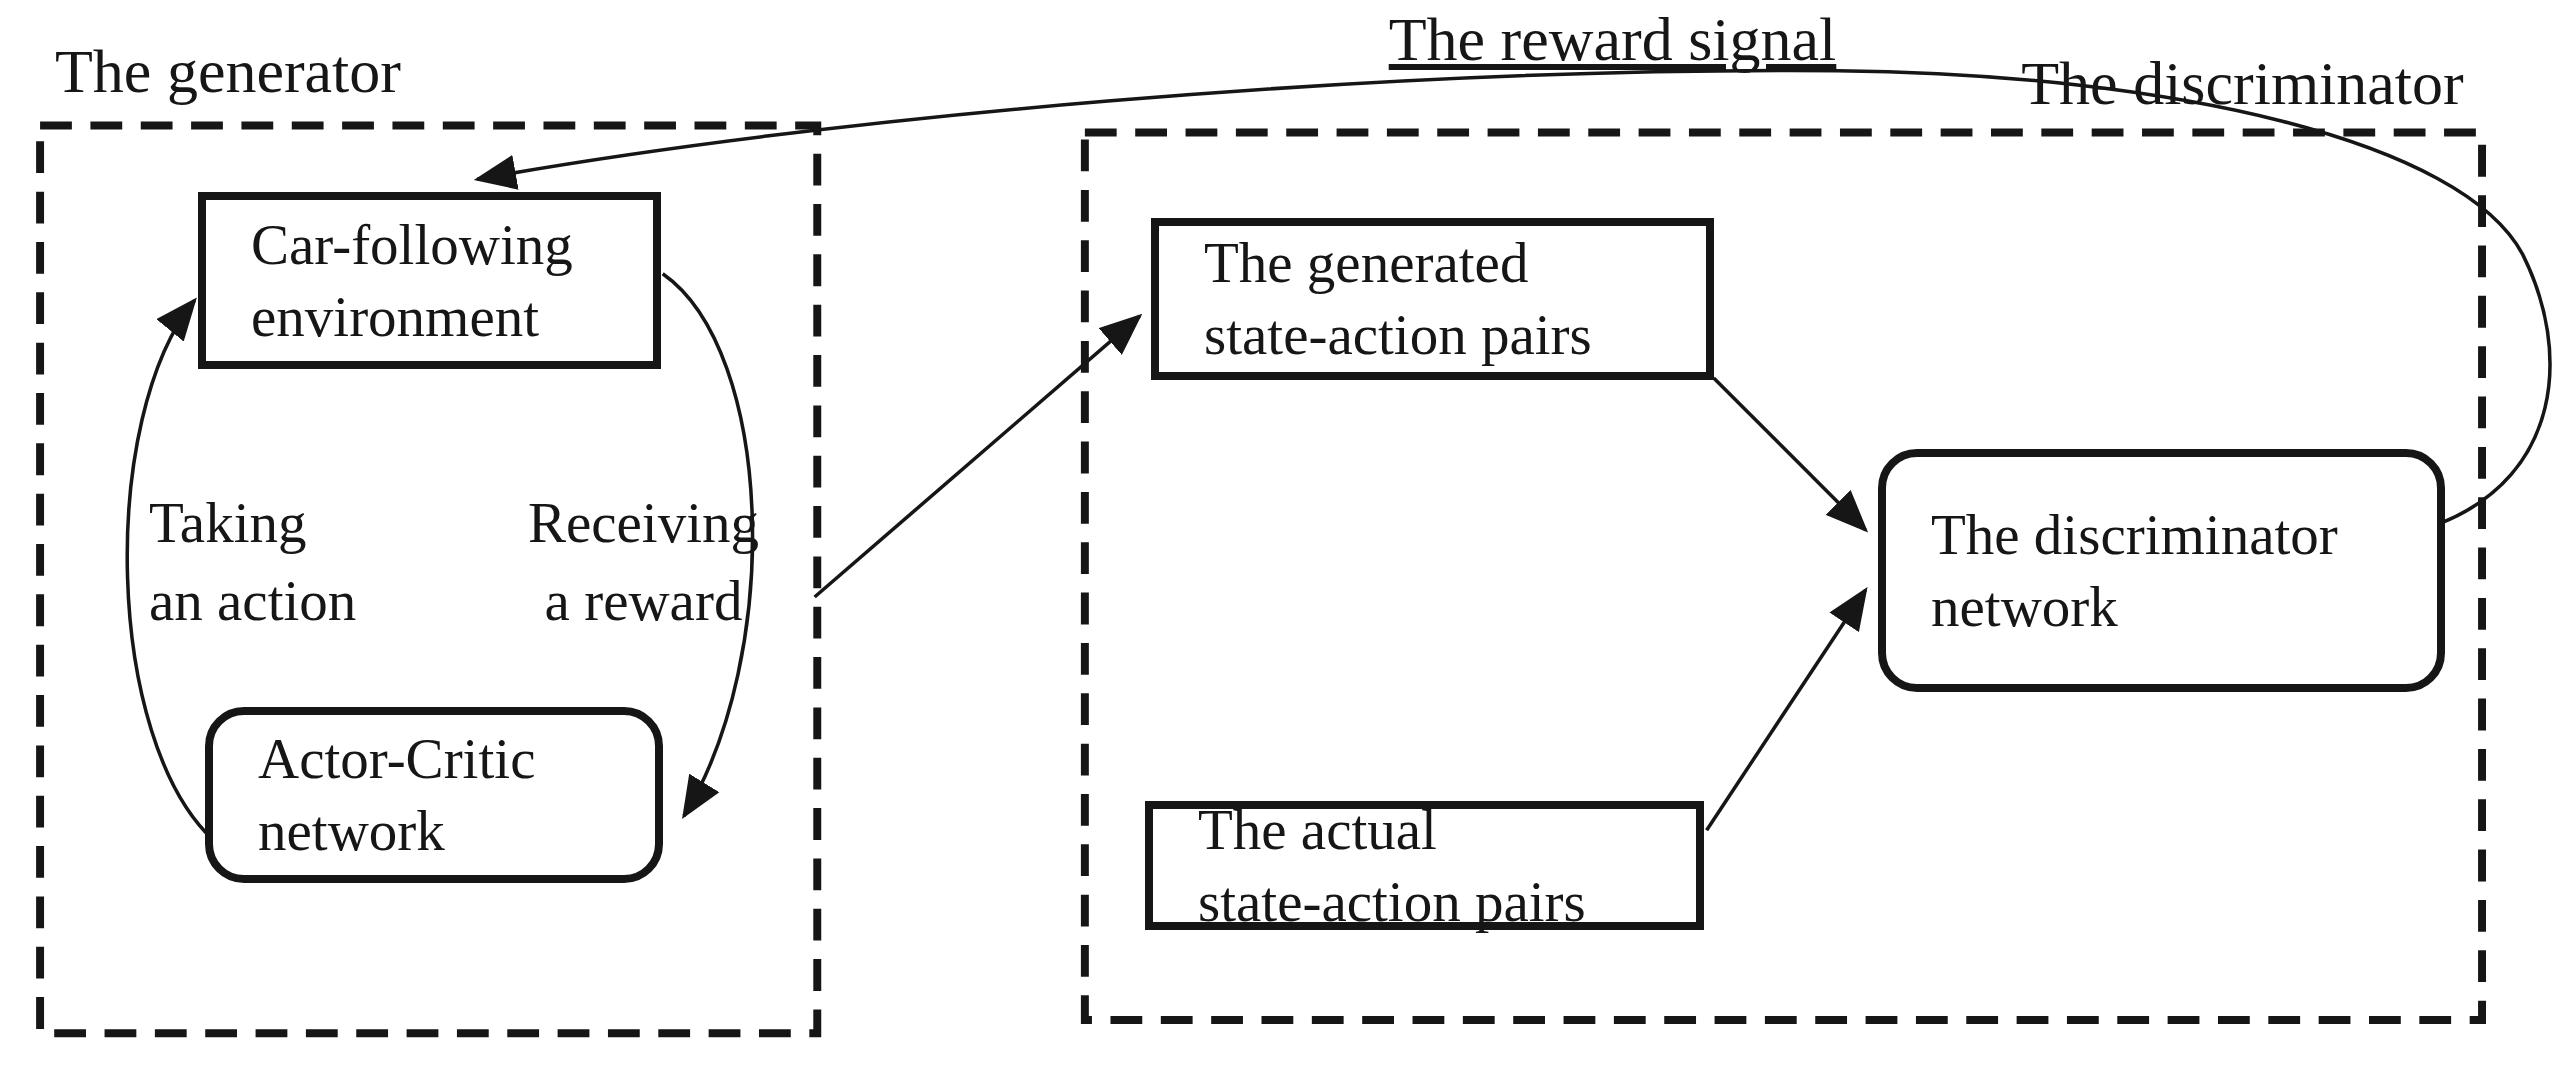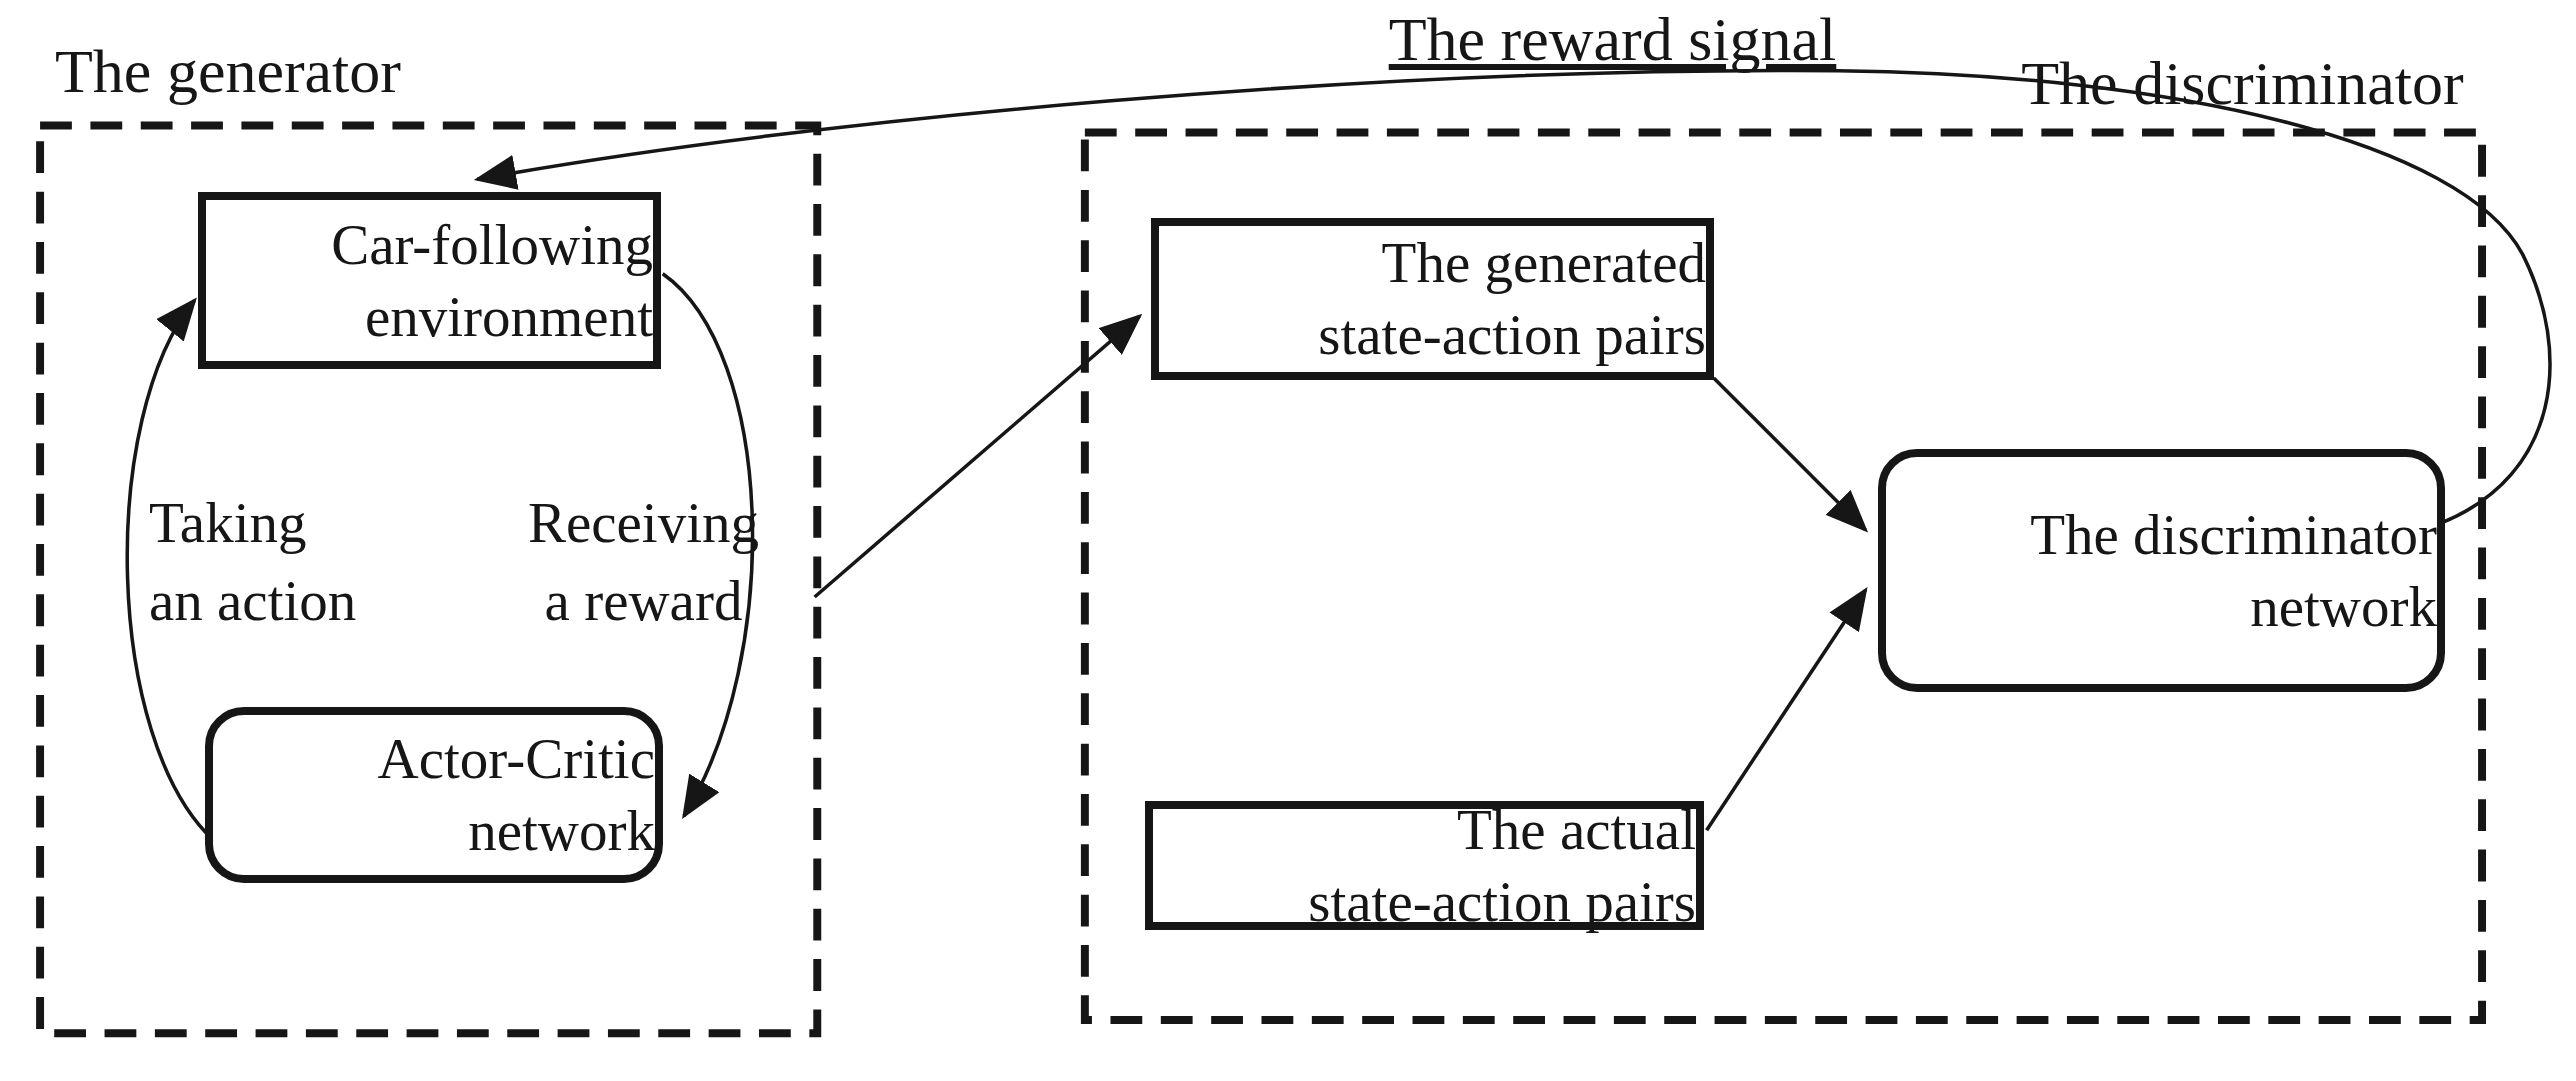--- a/index.html
+++ b/index.html
@@ -20,28 +20,29 @@
     position: absolute;
     left: 0;
     top: 0;
     width: 2576px;
     height: 1081px;
   }
   .node {
     position: absolute;
     display: flex;
     flex-direction: column;
-    align-items: flex-end;
+    align-items: flex-start;
     justify-content: center;
     text-align: center;
     border: 8px solid #161616;
     background: #ffffff;
     font-size: 57px;
     line-height: 72px;
     box-sizing: border-box;
+    padding-left: 45px;
   }
   .node.rounded { border-radius: 39px; }
   .node-environment  { left: 198px;  top: 192px; width: 463px; height: 177px; }
   .node-actor-critic { left: 205px;  top: 707px; width: 458px; height: 176px; }
   .node-generated    { left: 1151px; top: 218px; width: 563px; height: 162px; }
   .node-actual       { left: 1145px; top: 801px; width: 559px; height: 129px; }
   .node-disc-net     { left: 1878px; top: 449px; width: 567px; height: 243px; }
   .group-label {
     position: absolute;
     font-size: 62px;

